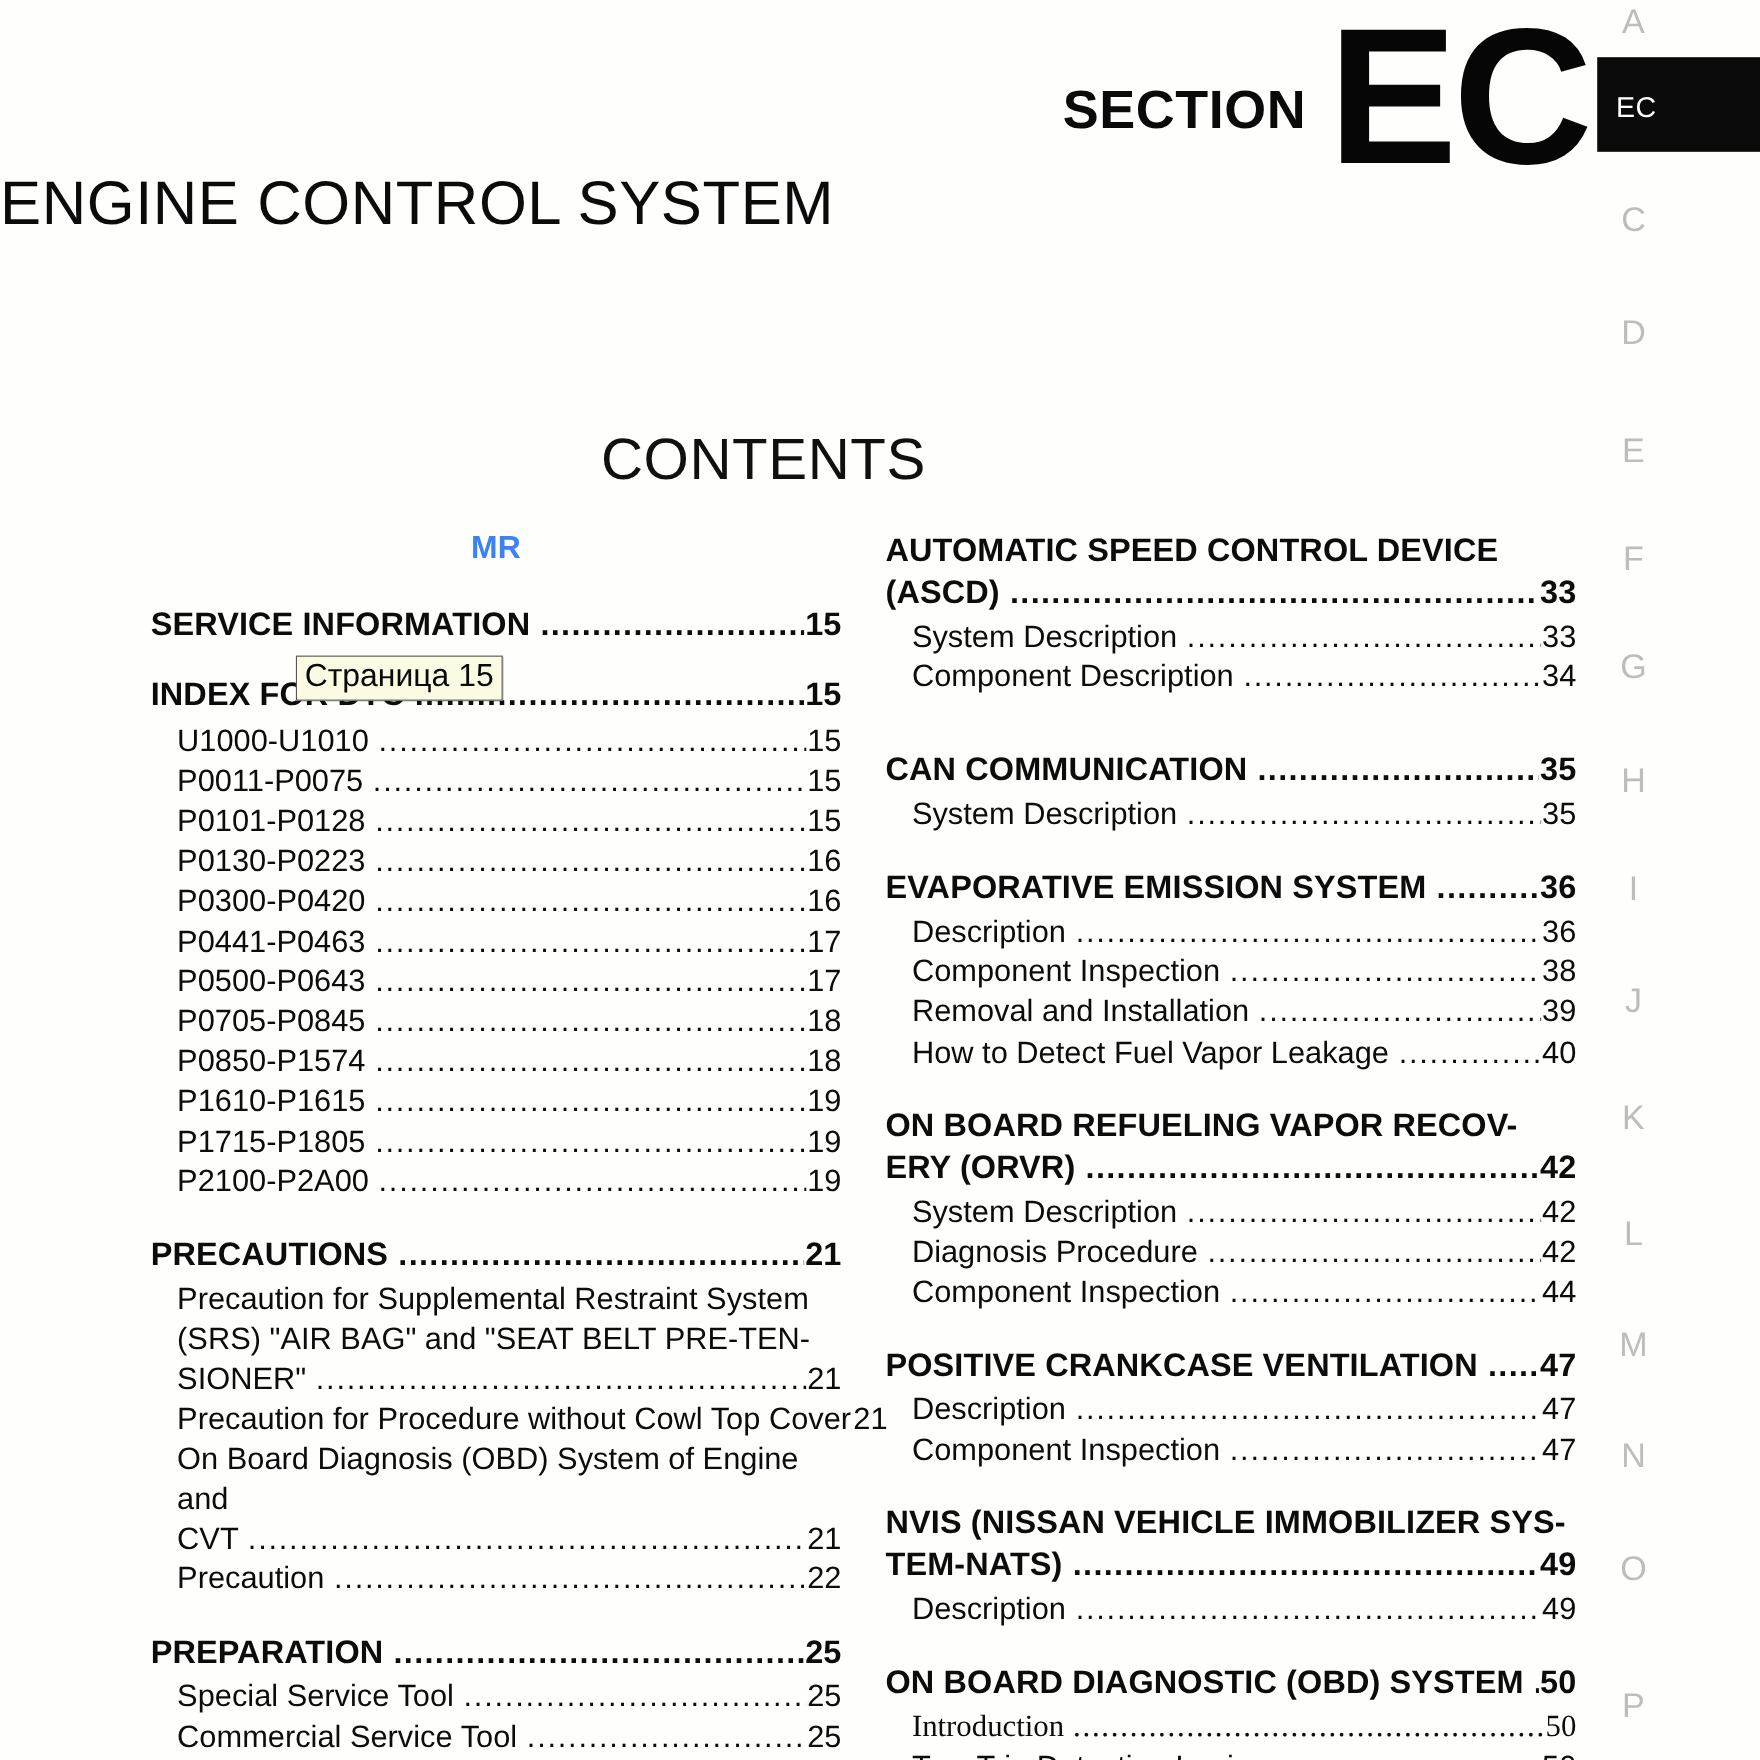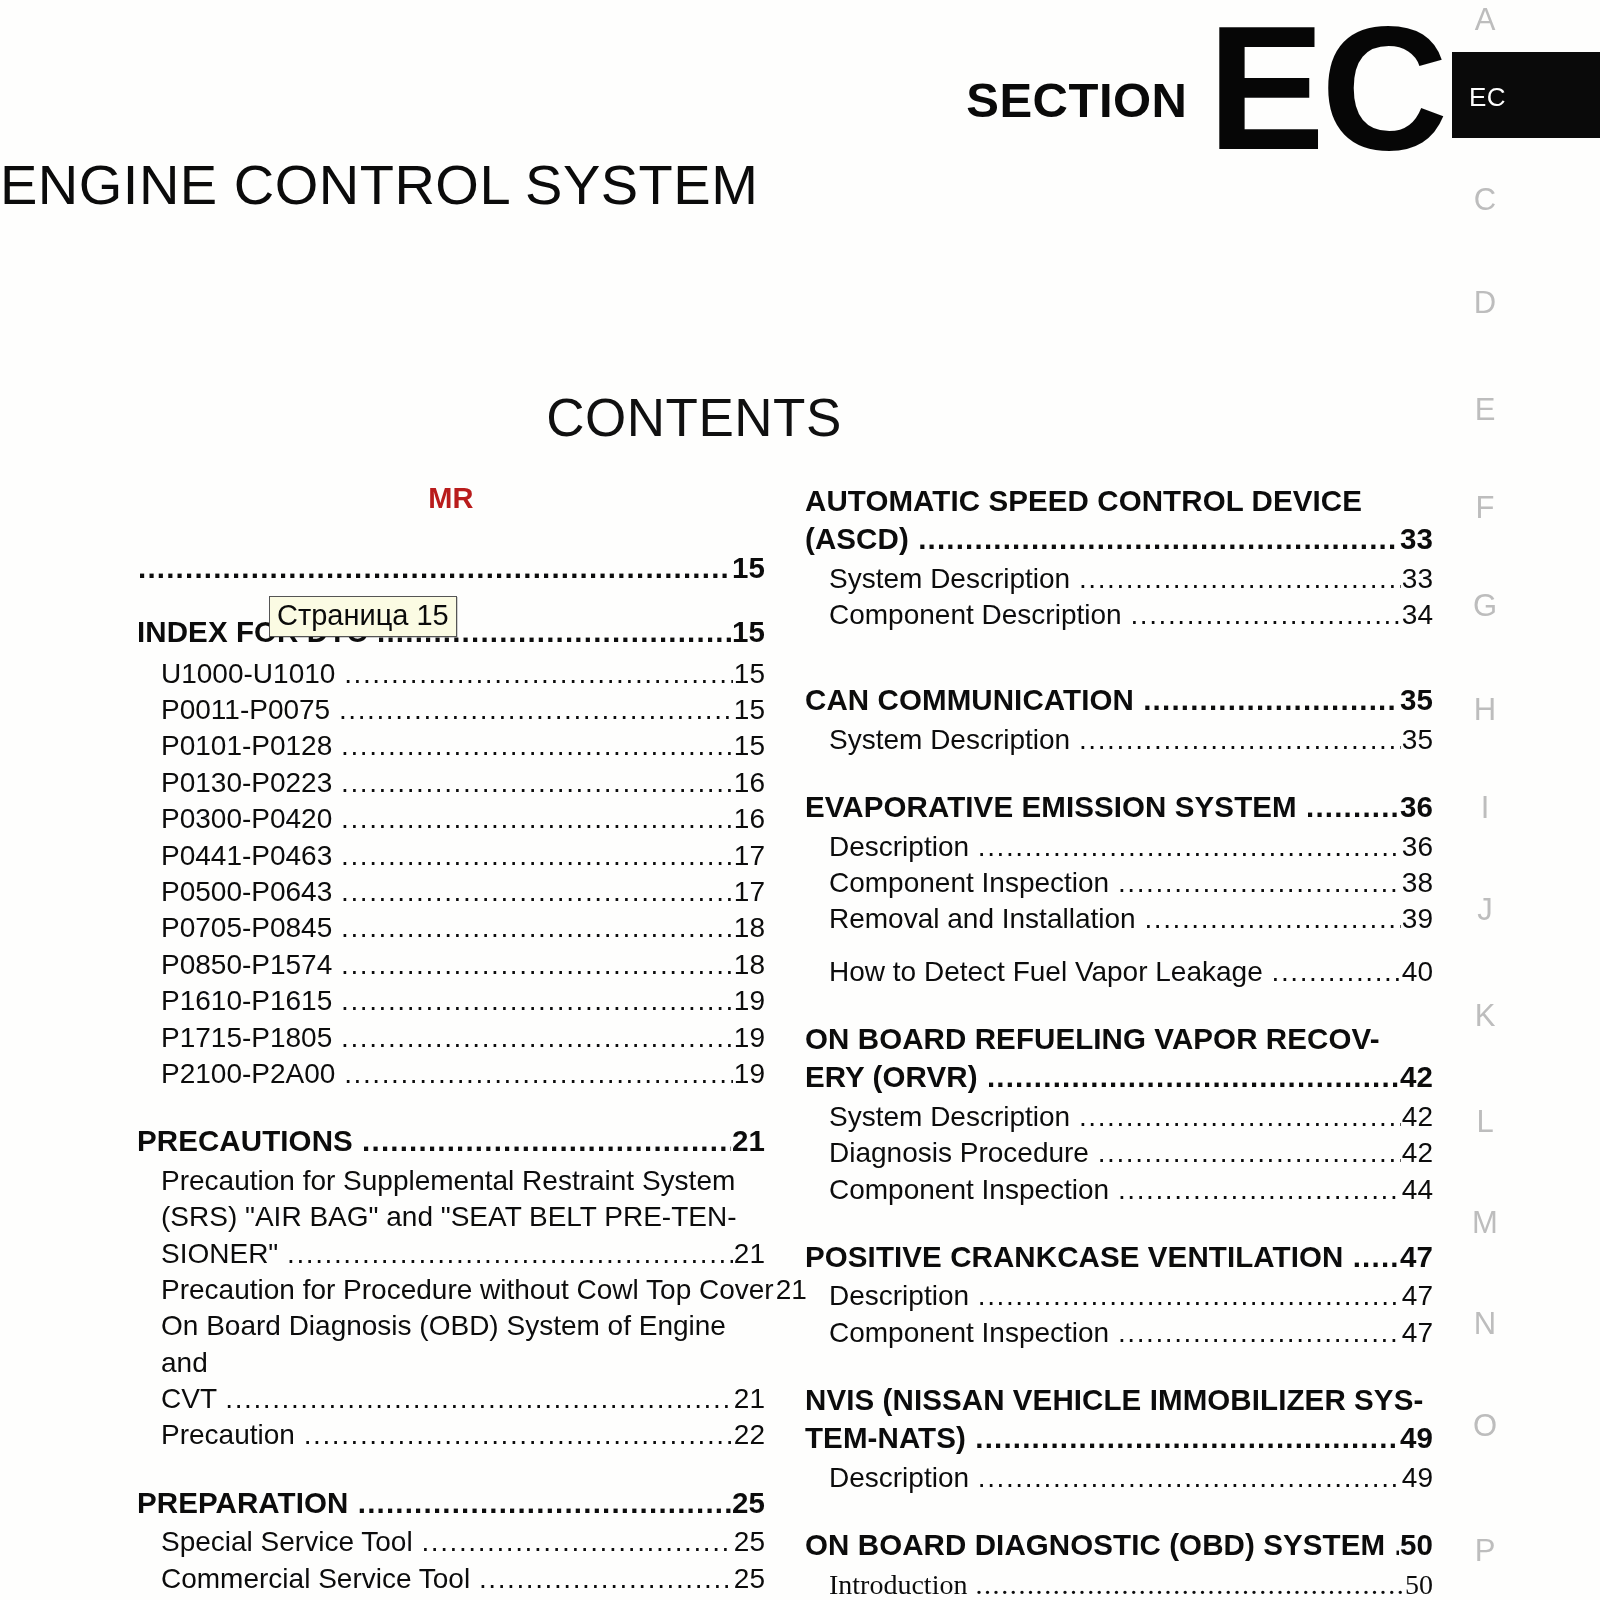--- a/index.html
+++ b/index.html
@@ -110,21 +110,21 @@
     top: 0;
     height: 1120px;
   }
   #col-left  { left: 137px; width: 628px; }
   #col-right { left: 805px; width: 628px; }
 
   .col-heading {
     font-size: 29px;
     font-weight: bold;
     text-align: center;
-    color: #b91c1c;
+    color: #3b82f6;
     margin: 0 0 34px 0;
     letter-spacing: 0.3px;
   }
 
   
   .entry {
     position: relative;
     display: block;
     width: 100%;
     color: #0c0c0c;
@@ -224,20 +224,21 @@
     </div>
 
   <div id="contents-title">CONTENTS</div>
 
   <div id="toc">
     <div class="col" id="col-left">
       <div class="col-heading">MR</div>
       <div id="left-entries">
           <div class="entry major">
             <div class="ln">
+              <span class="label">SERVICE INFORMATION </span>
               <span class="dots">........................................................................................................................</span>
               <span class="pg">15</span>
             </div>
           </div>
           <div class="entry major">
             <div class="ln">
               <span class="label">INDEX FOR DTC </span>
               <span class="dots">........................................................................................................................</span>
               <span class="pg">15</span>
             </div>
@@ -446,21 +447,21 @@
               <span class="pg">38</span>
             </div>
           </div>
           <div class="entry minor" style="margin-top: 0px;">
             <div class="ln">
               <span class="label">Removal and Installation </span>
               <span class="dots">........................................................................................................................</span>
               <span class="pg">39</span>
             </div>
           </div>
-          <div class="entry minor" style="margin-top: 16px;">
+          <div class="entry minor" style="margin-top: 1px;">
             <div class="ln">
               <span class="label">How to Detect Fuel Vapor Leakage </span>
               <span class="dots">........................................................................................................................</span>
               <span class="pg">40</span>
             </div>
           </div>
           <div class="entry major" style="margin-top: 30px;">
             <div class="contline">ON BOARD REFUELING VAPOR RECOV-</div>
             <div class="ln">
               <span class="label">ERY (ORVR) </span>

